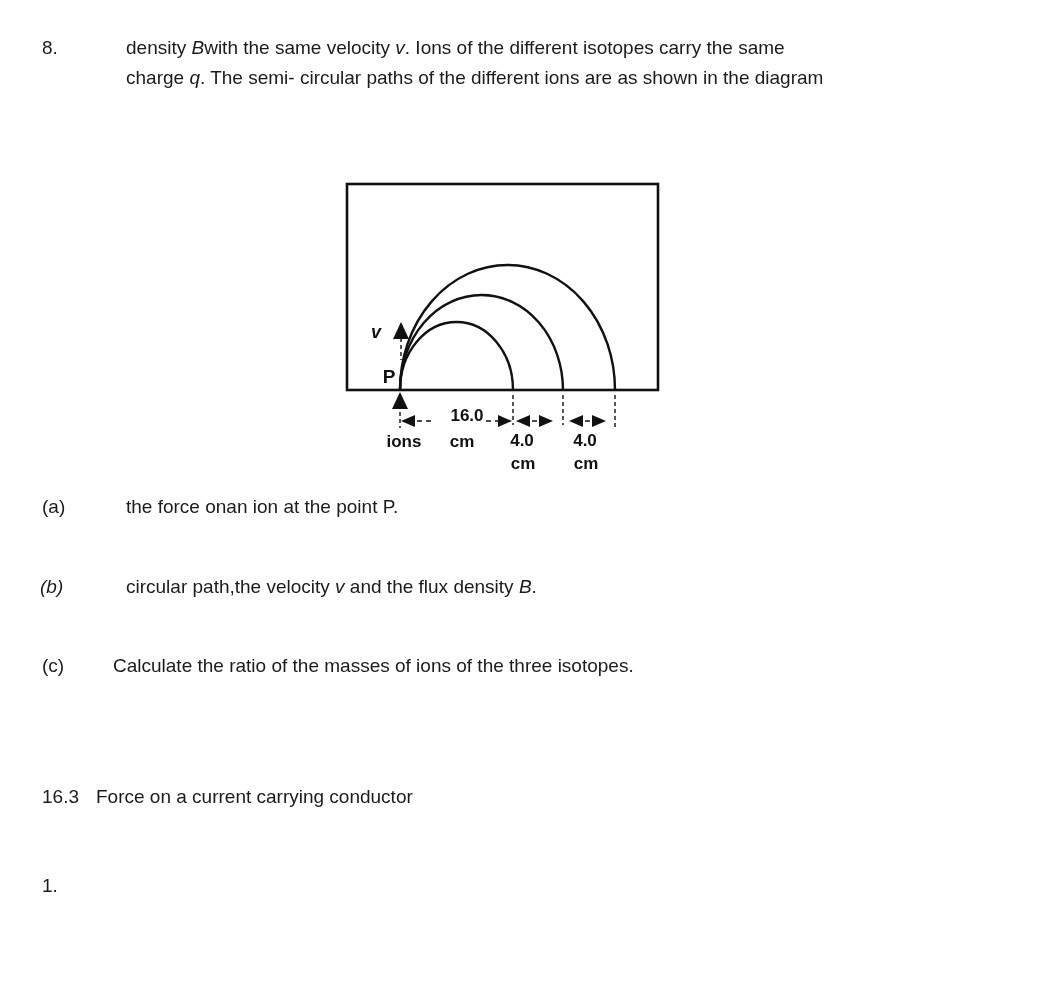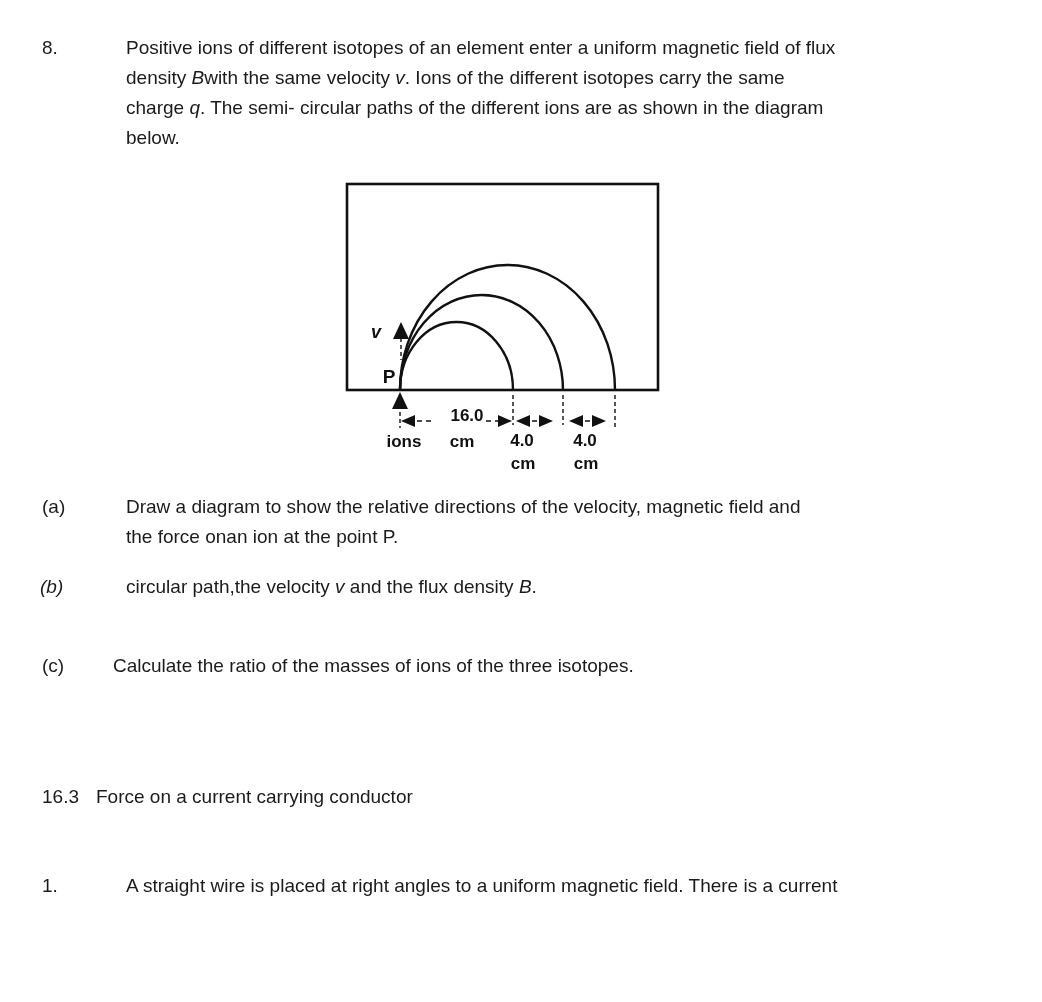--- a/index.html
+++ b/index.html
@@ -31,24 +31,22 @@
     fill: #111111;
   }
   svg .lbl-v { font-style: italic; font-size: 18px; }
   svg .lbl-p { font-size: 19px; }
 </style>
 </head>
 <body>
 
 <div class="abs txt" style="left:42px; top:33px;">8.</div>
 <div class="abs txt" style="left:126px; top:33px;">
-    <div class="tline"><span>Positive ions of different isotopes of an element enter a uniform magnetic field of flux</span></div>
     <div class="tline"><span>density </span><em>B</em><span>with the same velocity </span><em>v</em><span>. Ions of the different isotopes carry the same</span></div>
     <div class="tline"><span>charge </span><em>q</em><span>. The semi- circular paths of the different ions are as shown in the diagram</span></div>
-    <div class="tline"><span>below.</span></div>
   </div>
 
 <svg class="abs" style="left:340px; top:175px;" width="330" height="310" viewBox="0 0 330 310">
 
   <rect x="7" y="9" width="311" height="206" fill="none" stroke="#111111" stroke-width="2.6"></rect>
 
   <path d="M 60 215 A 56.5 68 0 0 1 173 215" fill="none" stroke="#111111" stroke-width="2.4"></path>
   <path d="M 60 215 A 81.5 95 0 0 1 223 215" fill="none" stroke="#111111" stroke-width="2.4"></path>
   <path d="M 60 215 A 107.5 125 0 0 1 275 215" fill="none" stroke="#111111" stroke-width="2.4"></path>
 
@@ -82,34 +80,32 @@
   <text x="64" y="272" text-anchor="middle">ions</text>
   <text x="122" y="272" text-anchor="middle">cm</text>
   <text x="182" y="271" text-anchor="middle">4.0</text>
   <text x="183" y="294" text-anchor="middle">cm</text>
   <text x="245" y="271" text-anchor="middle">4.0</text>
   <text x="246" y="294" text-anchor="middle">cm</text>
 </svg>
 
 <div class="abs txt" style="left:42px; top:492px;">(a)</div>
 <div class="abs txt" style="left:126px; top:492px;">
-    <div class="tline"><span>Draw a diagram to show the relative directions of the velocity, magnetic field and</span></div>
     <div class="tline"><span>the force onan ion at the point P.</span></div>
   </div>
 
 <div class="abs txt it" style="left:40px; top:572px;">(b)</div>
 <div class="abs txt" style="left:126px; top:572px;">
     <div class="tline"><span>circular path,the velocity </span><em>v</em><span> and the flux density </span><em>B</em><span>.</span></div>
   </div>
 
 <div class="abs txt" style="left:42px; top:651px;">(c)</div>
 <div class="abs txt" style="left:113px; top:651px;">
     <div class="tline"><span>Calculate the ratio of the masses of ions of the three isotopes.</span></div>
   </div>
 
 <div class="abs txt" style="left:42px; top:782px;">
   <span style="margin-right:17px;">16.3</span><span>Force on a current carrying conductor</span>
 </div>
 
 <div class="abs txt" style="left:42px; top:871px;">1.</div>
 <div class="abs txt" style="left:126px; top:871px;">
-    <div class="tline"><span>A straight wire is placed at right angles to a uniform magnetic field. There is a current</span></div>
   </div>
 
 </body></html>

